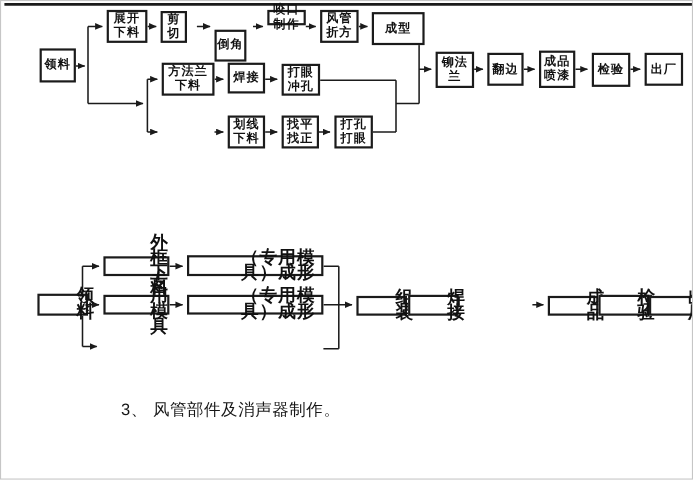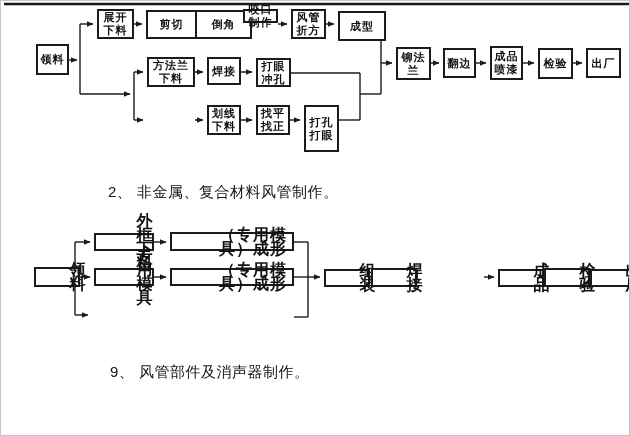--- a/index.html
+++ b/index.html
@@ -108,61 +108,60 @@
       <path d="M483,276 H493" marker-end="url(#arr)"></path>
       <path d="M530,276 H539" marker-end="url(#arr)"></path>
       <path d="M576,276 H585" marker-end="url(#arr)"></path>
     </g>
   </svg>
 
   <div class="fbox bx" style="left:35px;top:43px;width:33px;height:31px">领料</div>
 
   <div class="fbox bx" style="left:96px;top:8px;width:37px;height:30px">展开
 下料</div>
-  <div class="fbox bx" style="left:145px;top:9px;width:51px;height:29px">剪切</div>
-  <div class="fbox bx" style="left:194px;top:9px;width:57px;height:29px">倒角</div>
+  <div class="fbox bx" style="left:145px;top:9px;width:24px;height:29px">剪切</div>
+  <div class="fbox bx" style="left:194px;top:26px;width:29px;height:29px">倒角</div>
   <div class="fbox bx" style="left:242px;top:8px;width:35px;height:14px">咬口
 制作</div>
   <div class="fbox bx" style="left:290px;top:8px;width:35px;height:30px">风管
 折方</div>
   <div class="fbox bx" style="left:337px;top:10px;width:48px;height:30px">成型</div>
 
   <div class="fbox bx" style="left:146px;top:56px;width:48px;height:30px">方法兰
 下料</div>
   <div class="fbox bx" style="left:206px;top:56px;width:34px;height:28px">焊接</div>
   <div class="fbox bx" style="left:255px;top:57px;width:35px;height:29px">打眼
 冲孔</div>
 
   <div class="fbox bx" style="left:206px;top:104px;width:34px;height:30px">划线
 下料</div>
   <div class="fbox bx" style="left:255px;top:104px;width:34px;height:30px">找平
 找正</div>
-  <div class="fbox bx" style="left:303px;top:104px;width:35px;height:47px">打孔
+  <div class="fbox bx" style="left:303px;top:104px;width:35px;height:30px">打孔
 打眼</div>
 
   <div class="fbox bx" style="left:395px;top:46px;width:35px;height:33px">铆法
 兰</div>
   <div class="fbox bx" style="left:442px;top:47px;width:33px;height:30px">翻边</div>
   <div class="fbox bx" style="left:489px;top:45px;width:33px;height:34px">成品
 喷漆</div>
   <div class="fbox bx" style="left:537px;top:47px;width:35px;height:31px">检验</div>
   <div class="fbox bx" style="left:585px;top:47px;width:35px;height:30px">出厂</div>
 
-  <div class="caption" style="left:107px;top:182px">2、 非金属、复合材料风管制作。</div>
 
   <div class="fbox bx2" style="left:33px;top:266px;width:31px;height:20px">领料</div>
 
   <div class="fbox bx2" style="left:93px;top:232px;width:60px;height:18px">外框下料</div>
   <div class="fbox bx2" style="left:169px;top:231px;width:124px;height:19px">（专用模具）成形</div>
 
   <div class="fbox bx2" style="left:93px;top:267px;width:60px;height:18px">专用模具</div>
   <div class="fbox bx2" style="left:169px;top:267px;width:124px;height:18px">（专用模具）成形</div>
 
 
   <div class="fbox bx2" style="left:323px;top:268px;width:44px;height:18px">组装</div>
   <div class="fbox bx2" style="left:370px;top:267px;width:32px;height:19px">焊接</div>
   <div class="fbox bx2" style="left:497px;top:268px;width:33px;height:18px">成品</div>
   <div class="fbox bx2" style="left:543px;top:267px;width:33px;height:19px">检验</div>
   <div class="fbox bx2" style="left:589px;top:268px;width:34px;height:18px">出厂</div>
 
-  <div class="caption" style="left:109px;top:362px">9、 风管部件及消声器制作。</div>
+  <div class="caption" style="left:109px;top:362px">3、 风管部件及消声器制作。</div>
 
 </div>
 
 </body></html>

